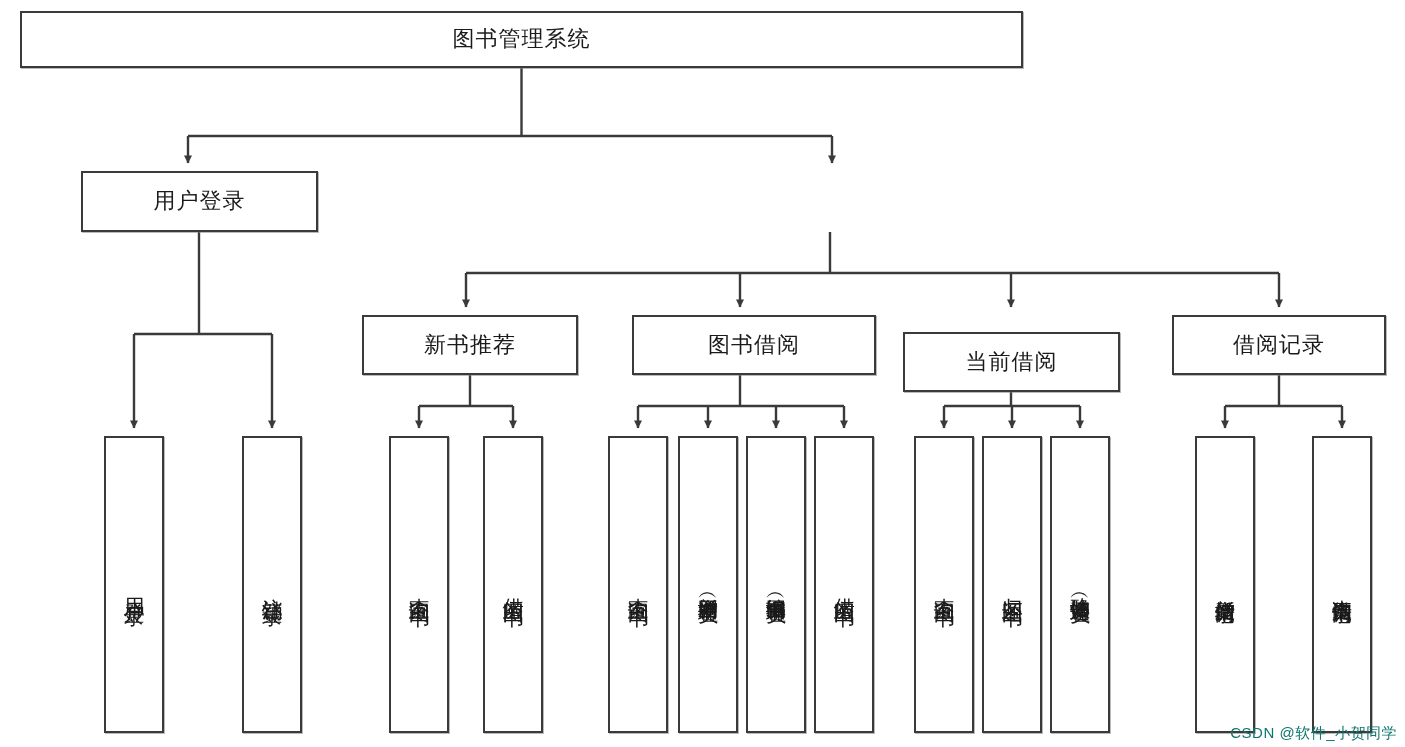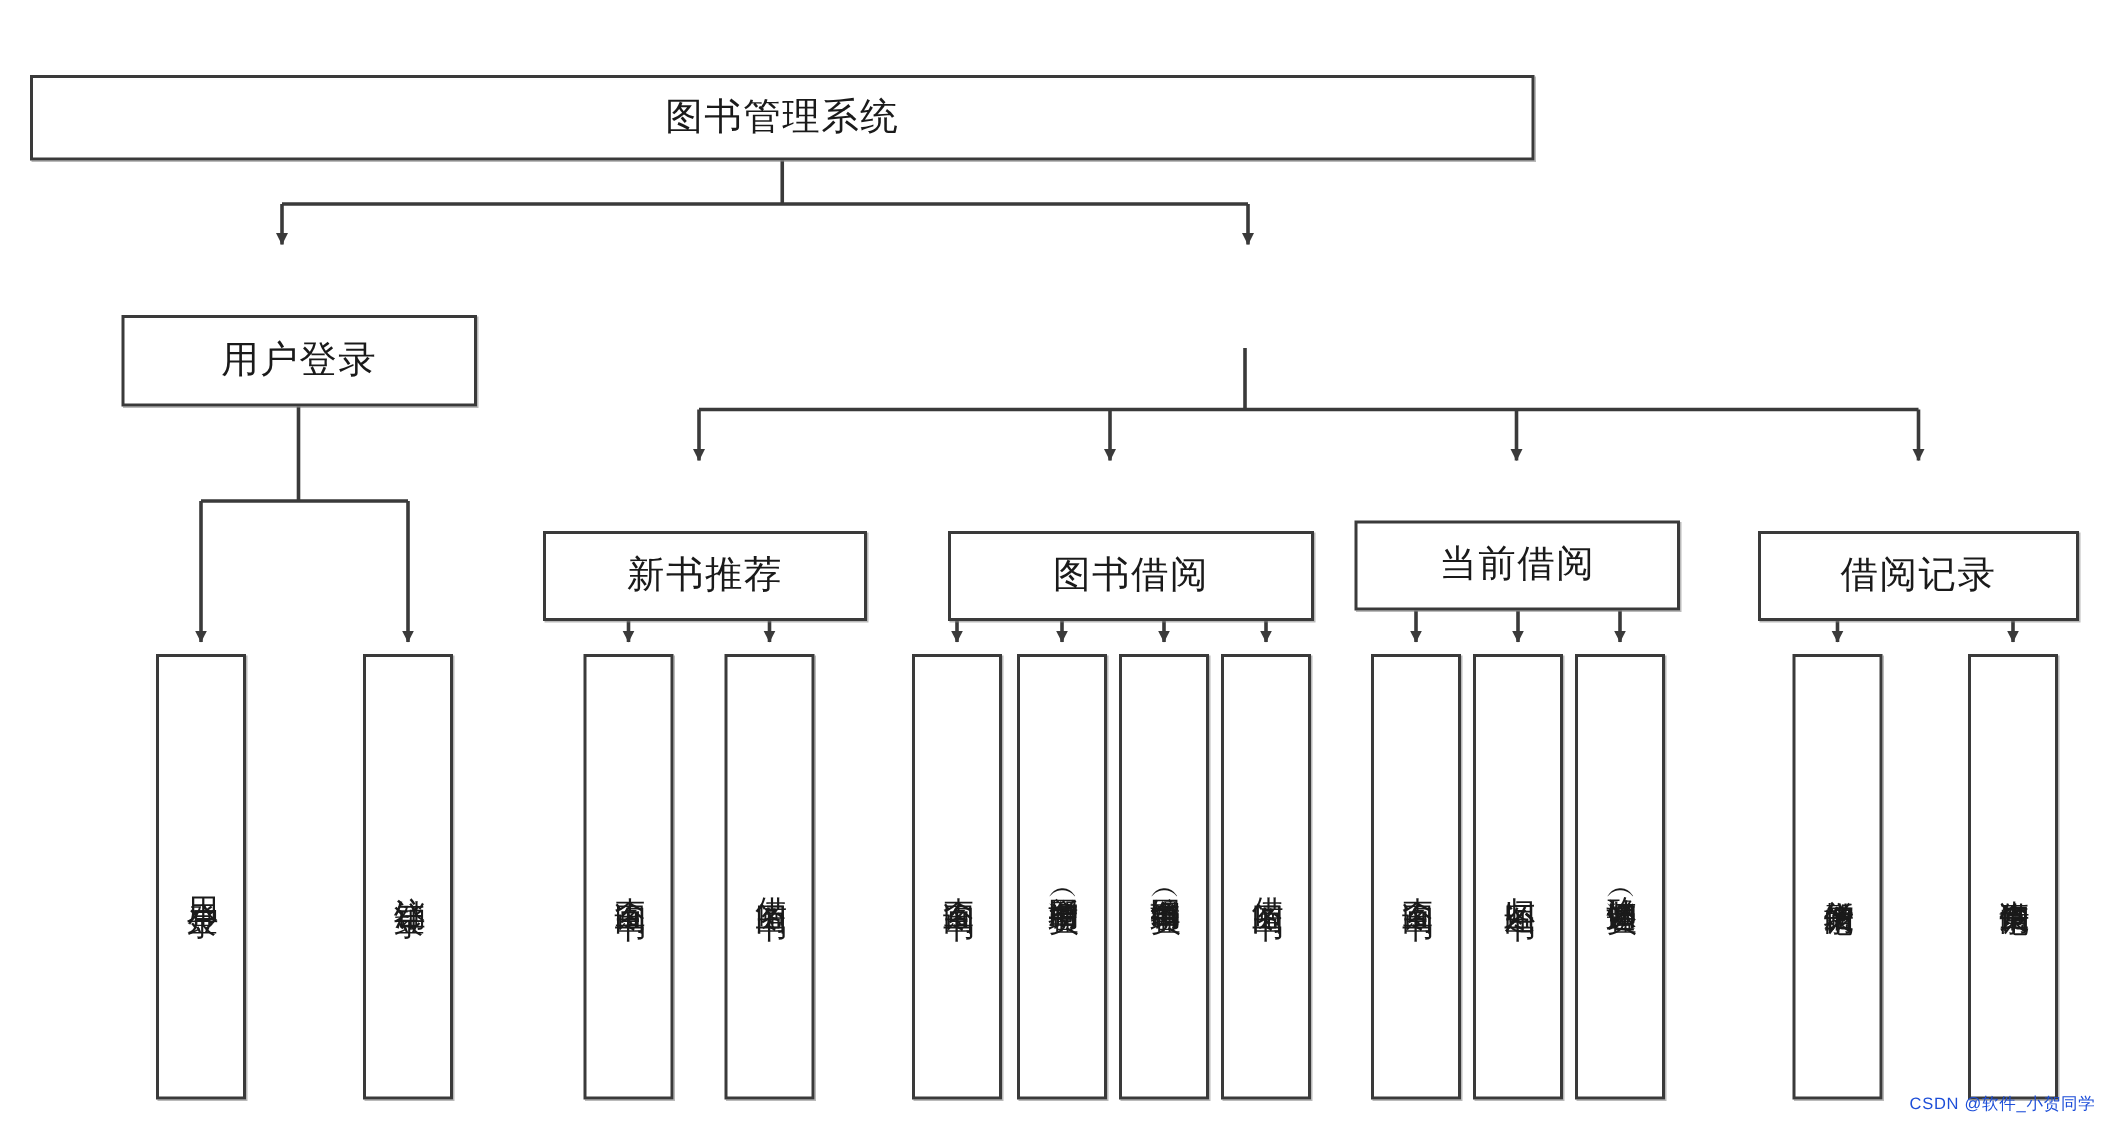--- a/index.html
+++ b/index.html
@@ -31,24 +31,23 @@
     box-sizing: border-box;
     border: 2px solid #3a3a3a;
     background: #ffffff;
     display: flex;
     align-items: center;
     justify-content: center;
     color: #1a1a1a;
     box-shadow: 1px 1px 0 rgba(130,130,130,0.55);
   }
   .node.horiz {
-    font-size: 25px;
+    font-size: 22px;
     letter-spacing: 1px;
     line-height: 1.1;
-    margin-top: 39px;
   }
   .node.vert {
     writing-mode: vertical-rl;
     text-orientation: upright;
     font-size: 21px;
     letter-spacing: 3px;
     padding-top: 4px;
     line-height: 1.25;
   }
   .node.vert .label {
@@ -62,22 +61,22 @@
     letter-spacing: 1px;
   }
   .node .label {
     display: block;
     white-space: nowrap;
   }
   #watermark {
     position: absolute;
     right: 8px;
     bottom: 4px;
-    font-size: 11px;
-    color: #1d4ed8;
+    font-size: 15px;
+    color: #0f766e;
     letter-spacing: 0.5px;
     user-select: none;
     pointer-events: none;
   }
 </style>
 </head>
 <body>
 
 <div id="diagram-root">
 
@@ -138,21 +137,21 @@
   <div class="node horiz" style="left:81px; top:171px; width:237px; height:61px;">
     <span class="label">用户登录</span>
   </div>
 
   <div class="node horiz" style="left:362px; top:315px; width:216px; height:60px;">
     <span class="label">新书推荐</span>
   </div>
   <div class="node horiz" style="left:632px; top:315px; width:244px; height:60px;">
     <span class="label">图书借阅</span>
   </div>
-  <div class="node horiz" style="left:903px; top:308px; width:217px; height:60px;">
+  <div class="node horiz" style="left:903px; top:332px; width:217px; height:60px;">
     <span class="label">当前借阅</span>
   </div>
   <div class="node horiz" style="left:1172px; top:315px; width:214px; height:60px;align-items:center;">
     <span class="label">借阅记录</span>
   </div>
 
   <div class="node vert" style="left:104px; top:436px; width:60px; height:297px;">
     <span class="label">用户登录</span>
   </div>
   <div class="node vert" style="left:242px; top:436px; width:60px; height:297px;">

